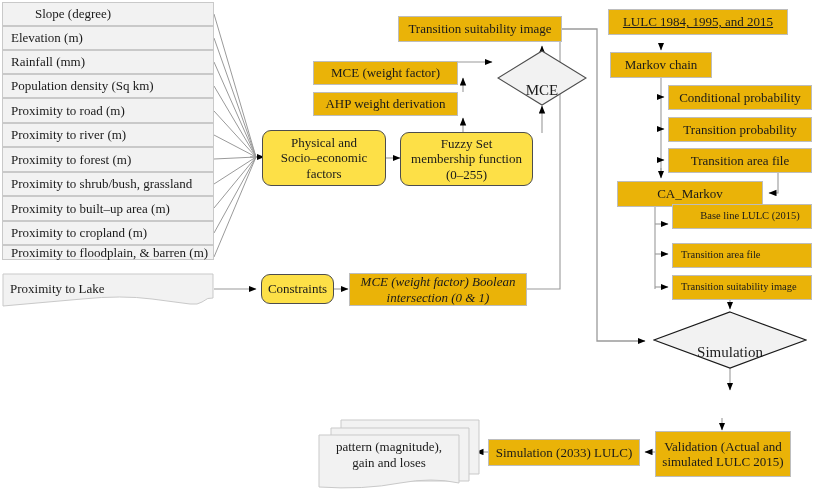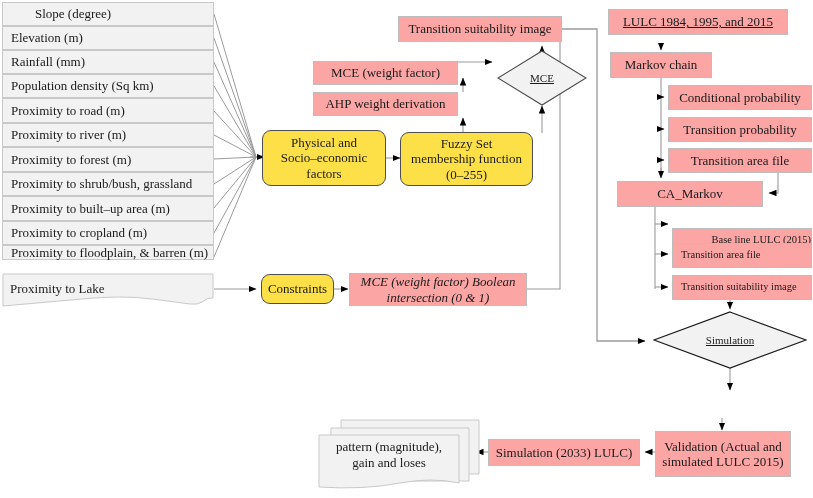--- a/index.html
+++ b/index.html
@@ -30,28 +30,27 @@
     padding-left:8px;
     font-size:13px;
   }
   .rounded{
     border:1.6px solid #4d4d4d;
     border-radius:9px;
     background:#fde047;
   }
   .plain{
     border:1px solid #bdbdbd;
-    background:#fca5a5;
+    background:#eab308;
   }
   .diamond-wrap{position:absolute;}
   .diamond-label{
-    position:absolute;left:0;top:0;width:100%;height:100%;
+    position:absolute;left:0;top:12px;width:100%;height:100%;
     display:flex;align-items:center;justify-content:center;
-    font-size:11px;
-    text-decoration:underline;
+    font-size:15px;
   }
   .doc{
     position:absolute;
     display:flex;align-items:center;justify-content:center;
     text-align:center;
   }
   .doc-label{position:relative;z-index:3;font-size:13px;line-height:1.2;}
   .f13{font-size:13px;}
   .f11{font-size:10.5px;}
 </style>
@@ -230,21 +229,21 @@
   </div>
 
   <div class="node plain f13" style="left:668px;top:148px;width:144px;height:25px;">
     <span>Transition area file</span>
   </div>
 
   <div class="node plain f13" style="left:617px;top:181px;width:146px;height:26px;">
     <span>CA_Markov</span>
   </div>
 
-  <div class="node plain f11" style="left:672px;top:228px;width:140px;height:25px;justify-content:flex-end;padding-left:16px;">
+  <div class="node plain f11" style="left:672px;top:204px;width:140px;height:25px;justify-content:center;padding-left:16px;">
     <span>Base line LULC (2015)</span>
   </div>
 
   <div class="node plain f11" style="left:672px;top:243px;width:140px;height:25px;justify-content:flex-start;padding-left:8px;">
     <span>Transition area file</span>
   </div>
 
   <div class="node plain f11" style="left:672px;top:275px;width:140px;height:25px;justify-content:flex-start;padding-left:8px;">
     <span>Transition suitability image</span>
   </div>

